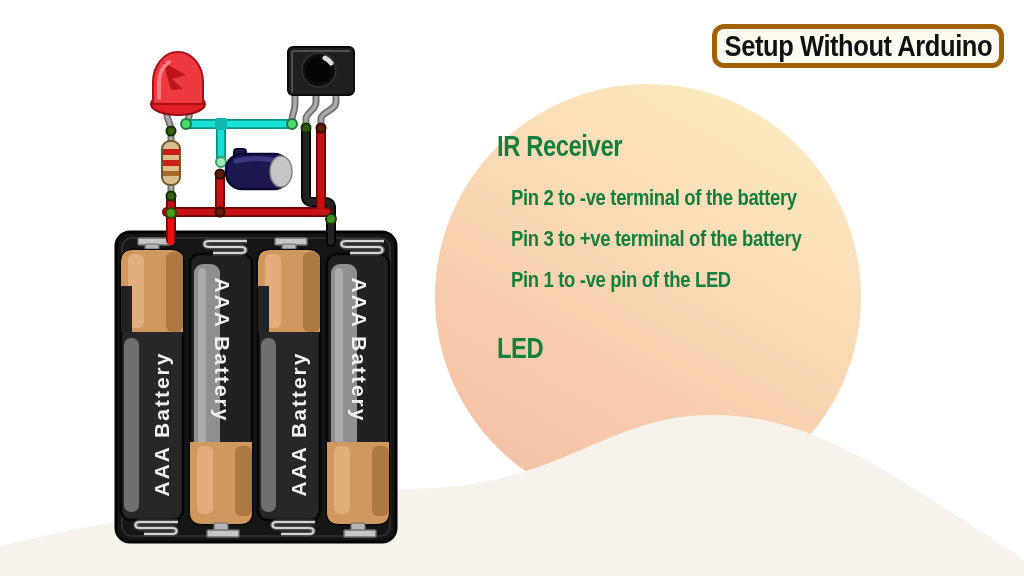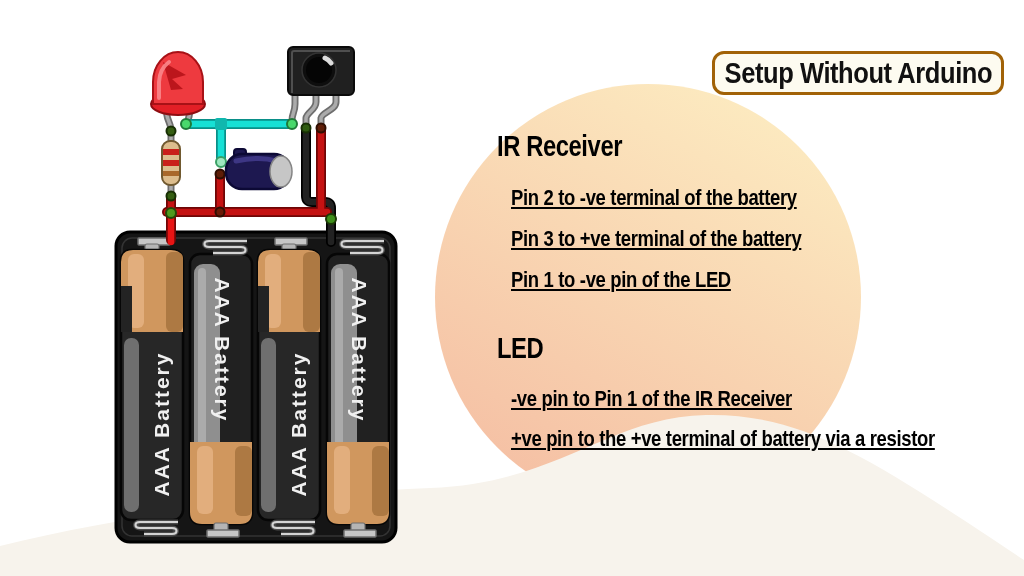--- a/index.html
+++ b/index.html
@@ -6,38 +6,37 @@
   .canvas{
     position:relative;width:1024px;height:576px;overflow:hidden;
     background:#ffffff;font-family:"Liberation Sans",sans-serif;
   }
   .bg-svg,.circuit-svg{position:absolute;left:0;top:0;}
   .bg-svg{width:1024px;height:576px;z-index:0;}
   .circuit-svg{width:450px;height:576px;z-index:3;}
 
   .title-badge{
     position:absolute;left:712px;top:24px;width:292px;height:44px;
-    box-sizing:border-box;border:3px solid #a16207;border-radius:12px;
+    box-sizing:border-box;border:5px solid #a16207;border-radius:12px;
     background:#fdfbf0;display:flex;align-items:center;justify-content:center;
     z-index:4;
-    margin-top:27px;
   }
   .title-badge span{
     font-weight:700;font-size:30px;color:#111;white-space:nowrap;
     transform:scaleX(0.85);transform-origin:center;letter-spacing:-0.5px;
   }
 
-  .instr{position:absolute;z-index:2;color:#000000;}
+  .instr{position:absolute;z-index:2;color:#15803d;}
   .instr-ir{left:497px;top:130px;}
   .instr-led{left:497px;top:332px;}
   .instr h2{
     margin:0;font-size:29px;font-weight:700;white-space:nowrap;
     transform:scaleX(0.82);transform-origin:left center;letter-spacing:-0.5px;
   }
-  .instr ul{list-style:none;margin:14px 0 0 14px;padding:0;text-decoration:underline;}
+  .instr ul{list-style:none;margin:14px 0 0 14px;padding:0;}
   .instr-ir ul li{line-height:41px;}
   .instr-led ul li{line-height:40px;}
   .instr ul li{
     font-size:22px;font-weight:700;white-space:nowrap;
     transform:scaleX(0.84);transform-origin:left center;letter-spacing:-0.4px;
   }
 </style>
 </head>
 <body>
 
@@ -62,24 +61,20 @@
     <h2>IR Receiver</h2>
     <ul>
       <li>Pin 2 to -ve terminal of the battery</li>
       <li>Pin 3 to +ve terminal of the battery</li>
       <li>Pin 1 to -ve pin of the LED</li>
     </ul>
   </div>
 
   <div class="instr instr-led">
     <h2>LED</h2>
-    <ul>
-      <li>-ve pin to Pin 1 of the IR Receiver</li>
-      <li>+ve pin to the +ve terminal of battery via a resistor</li>
-    </ul>
   </div>
 
   <svg class="circuit-svg" viewBox="0 0 450 576">
     <defs>
       <path id="spring" d="M52,2 H14 C8,2 8,8 14,8 H46 C52,8 52,14 46,14 H18" fill="none"></path>
     </defs>
 
     <g>
       <rect x="116" y="232" width="280" height="310" rx="14" fill="#151515" stroke="#000" stroke-width="3"></rect>
       <rect x="122" y="238" width="268" height="298" rx="10" fill="none" stroke="#333" stroke-width="1.5"></rect>

